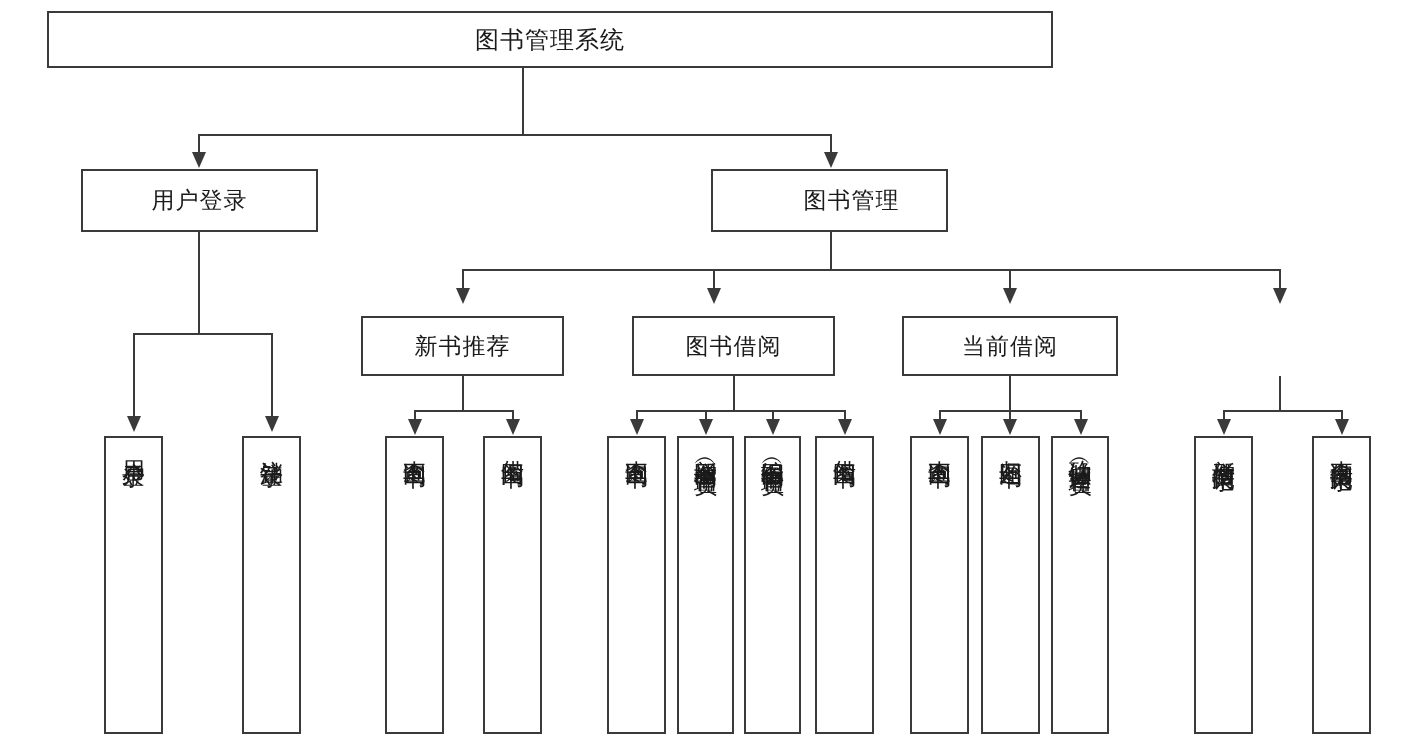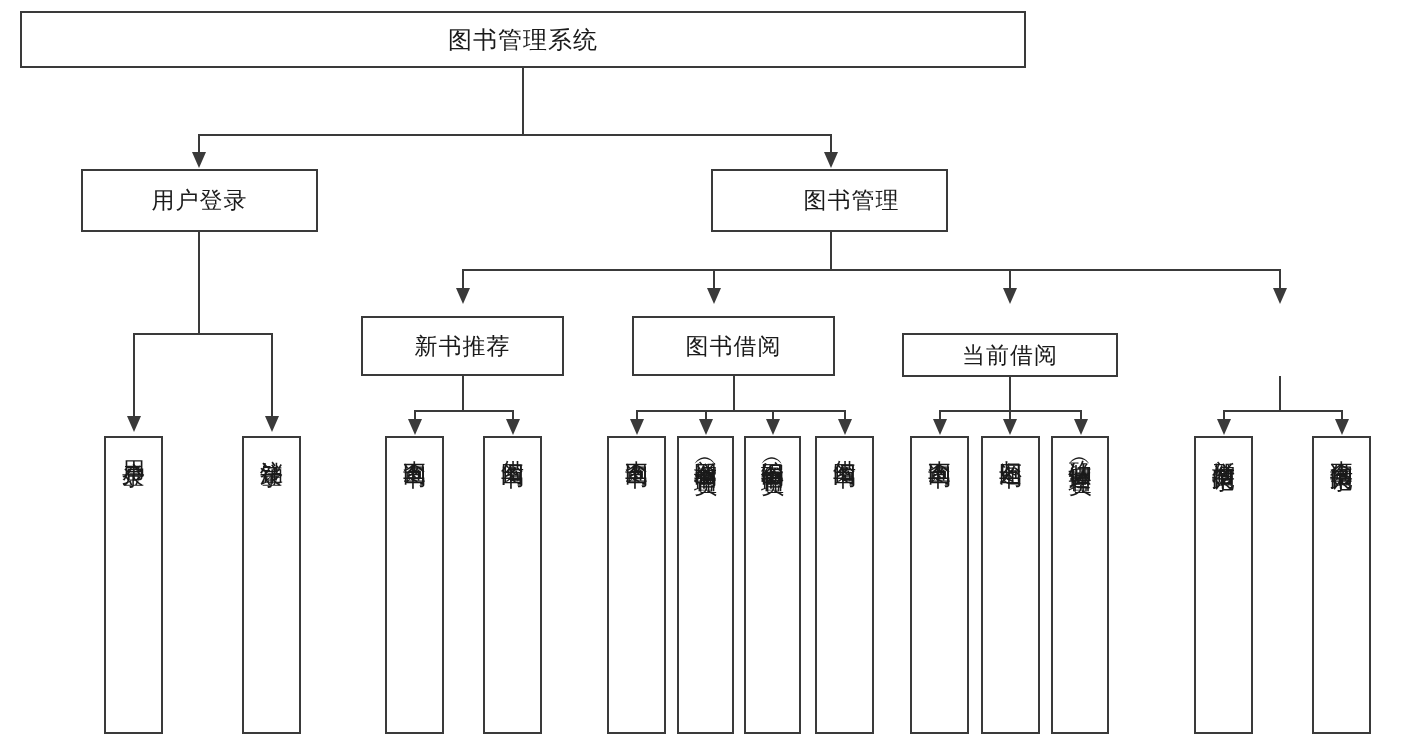--- a/index.html
+++ b/index.html
@@ -25,20 +25,21 @@
     align-items:center;
     justify-content:center;
     color:#1a1a1a;
   }
   .node.h{          
     font-size:23px;
     letter-spacing:1px;
   }
   .node.root{
     font-size:24px;
+    margin-left:27px;
   }
   .node.v{          
     font-size:23px;
     align-items:flex-start;
     justify-content:center;
     padding-top:4px;
   }
   .node.v .vt{
     writing-mode:vertical-rl;
     text-orientation:upright;
@@ -118,21 +119,21 @@
   <div class="arrow" style="left:1003px;top:288px;"></div>
   <div class="ln v" style="left:1279px;top:269px;height:20px;"></div>
   <div class="arrow" style="left:1273px;top:288px;"></div>
 
   <div class="node h" style="left:361px;top:316px;width:203px;height:60px;">
     <span>新书推荐</span>
   </div>
   <div class="node h" style="left:632px;top:316px;width:203px;height:60px;">
     <span>图书借阅</span>
   </div>
-  <div class="node h" style="left:902px;top:316px;width:216px;height:44px;margin-top:17px;">
+  <div class="node h" style="left:902px;top:316px;width:216px;height:60px;">
     <span>当前借阅</span>
   </div>
 
   <div class="ln v" style="left:462px;top:376px;height:36px;"></div>
   <div class="ln h" style="left:414px;top:410px;width:98px;"></div>
   <div class="ln v" style="left:414px;top:410px;height:10px;"></div>
   <div class="arrow" style="left:408px;top:419px;"></div>
   <div class="ln v" style="left:512px;top:410px;height:10px;"></div>
   <div class="arrow" style="left:506px;top:419px;"></div>
 

